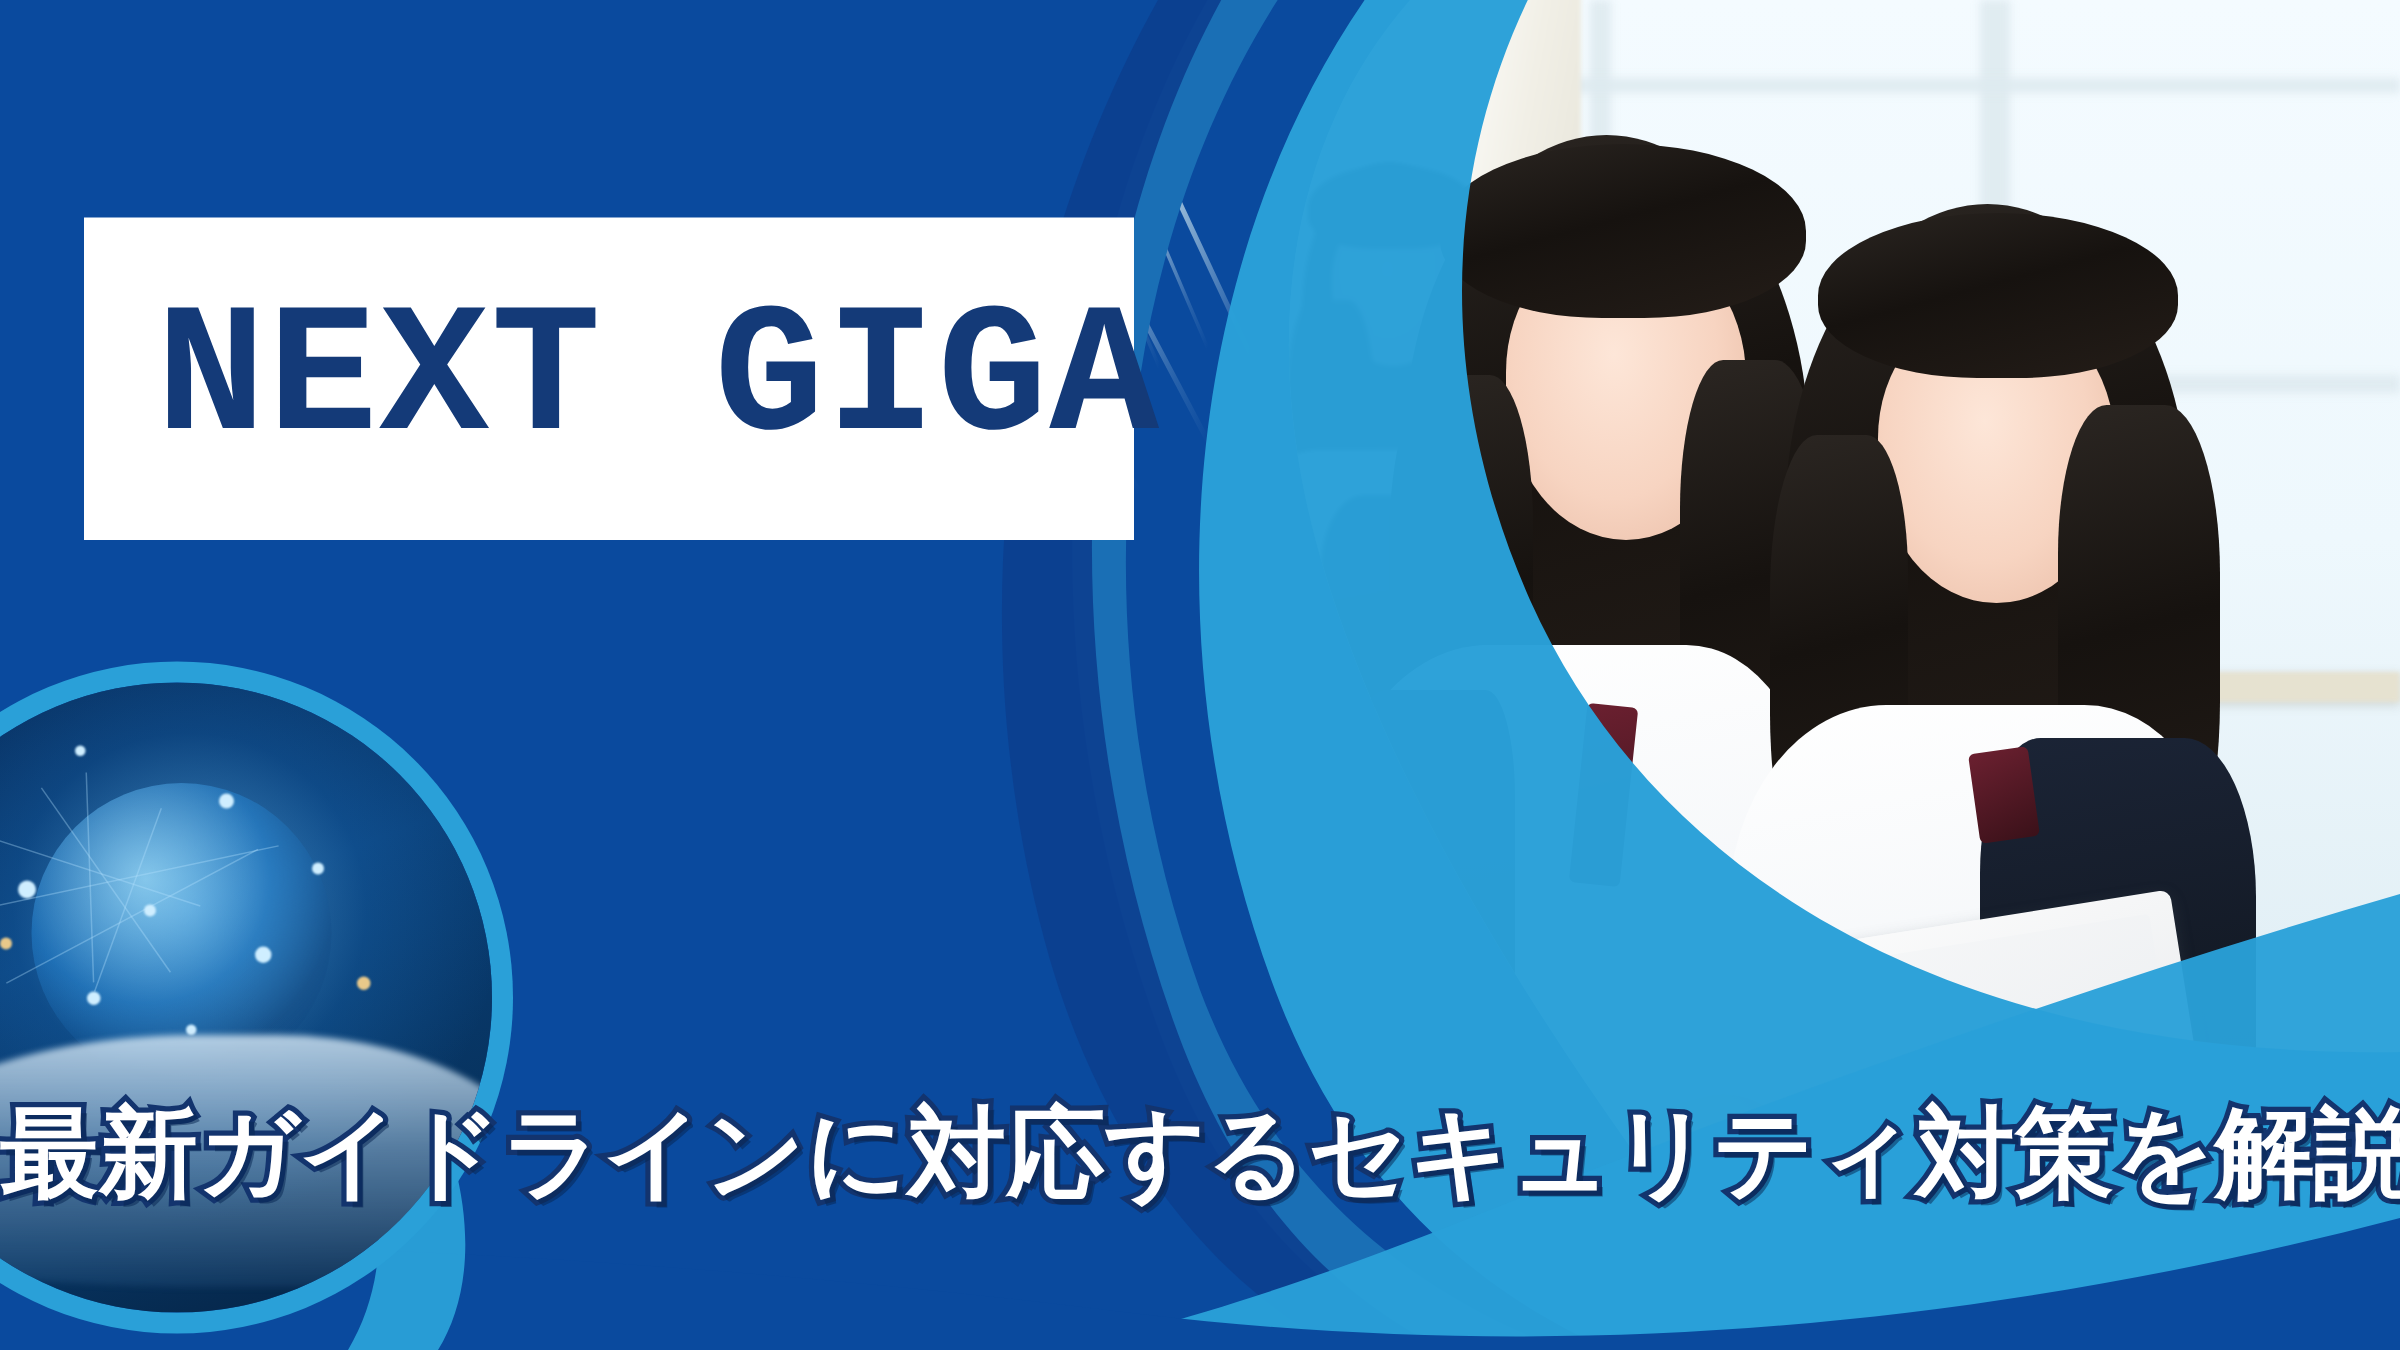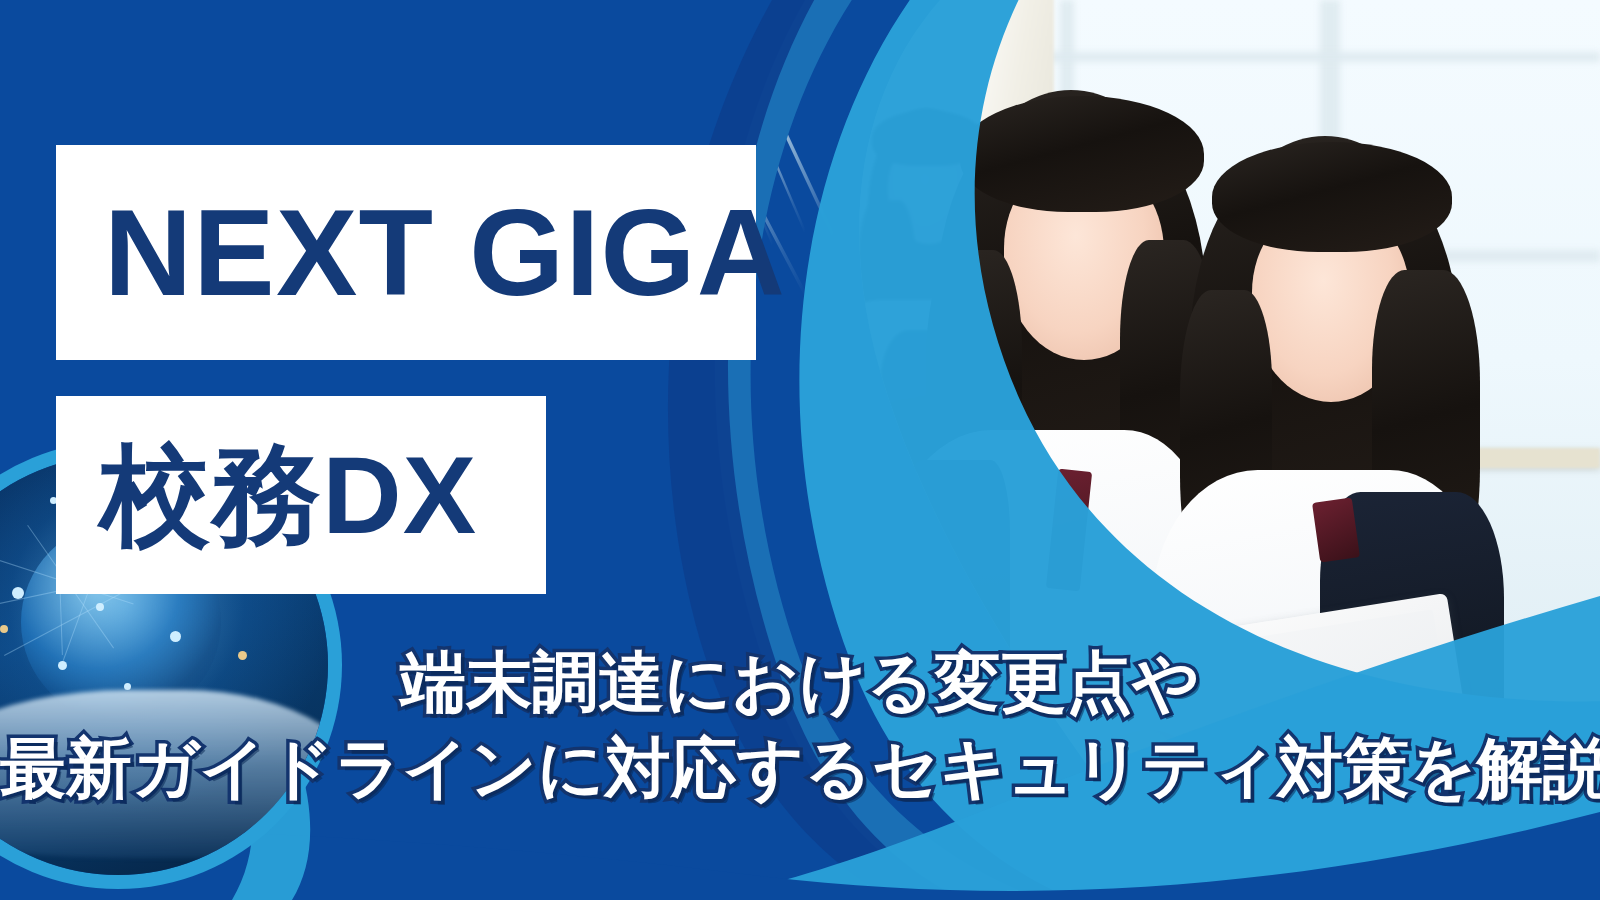--- a/index.html
+++ b/index.html
@@ -72,21 +72,21 @@
   .desk-leg{position:absolute;background:linear-gradient(90deg,#e6e6e0,#cfcfc7);}
   .notebook{position:absolute;background:linear-gradient(170deg,#fbfbf8,#eceae0);border-radius:2px;box-shadow:0 2px 5px rgba(90,90,80,.2);}
   .blur-lite{filter:blur(3px);}
   .blur-mid{filter:blur(1.4px);}
 
   
   .sw{position:absolute;inset:0;}
   .sw svg{display:block;}
 
   
-  .wbox{position:absolute;background:#ffffff;display:flex;align-items:center;}
+  .wbox{position:absolute;background:#ffffff;display:flex;align-items:center;font-family:Liberation Mono, monospace;}
   .wbox1{left:56px;top:145px;width:700px;height:215px;padding-left:48px;box-sizing:border-box;}
   .wbox2{left:56px;top:396px;width:490px;height:198px;padding-left:44px;box-sizing:border-box;}
   .navy-title{
     color:#143a78;font-weight:bold;letter-spacing:.01em;line-height:1;
     white-space:nowrap;
   }
   .t-next{font-size:122px;}
   .t-komu{font-size:110px;}
 
   .white-kicker{
@@ -318,21 +318,17 @@
       <div class="spark" style="left:330px;top:196px;width:9px;height:9px;background:#e9c98a;"></div>
       <div class="spark" style="left:92px;top:170px;width:8px;height:8px;background:#e9c98a;"></div>
       <div class="hand"></div>
     </div>
   </div>
 
   <div class="wbox wbox1">
     <div class="navy-title t-next">NEXT GIGA</div>
   </div>
 
-  <div class="wbox wbox2">
-    <div class="navy-title t-komu">校務DX</div>
-  </div>
-
-
-  <div class="sub sub1">端末調達における変更点や</div>
+
+
   <div class="sub sub2">最新ガイドラインに対応するセキュリティ対策を解説！</div>
 
 </div>
 
 </body></html>

